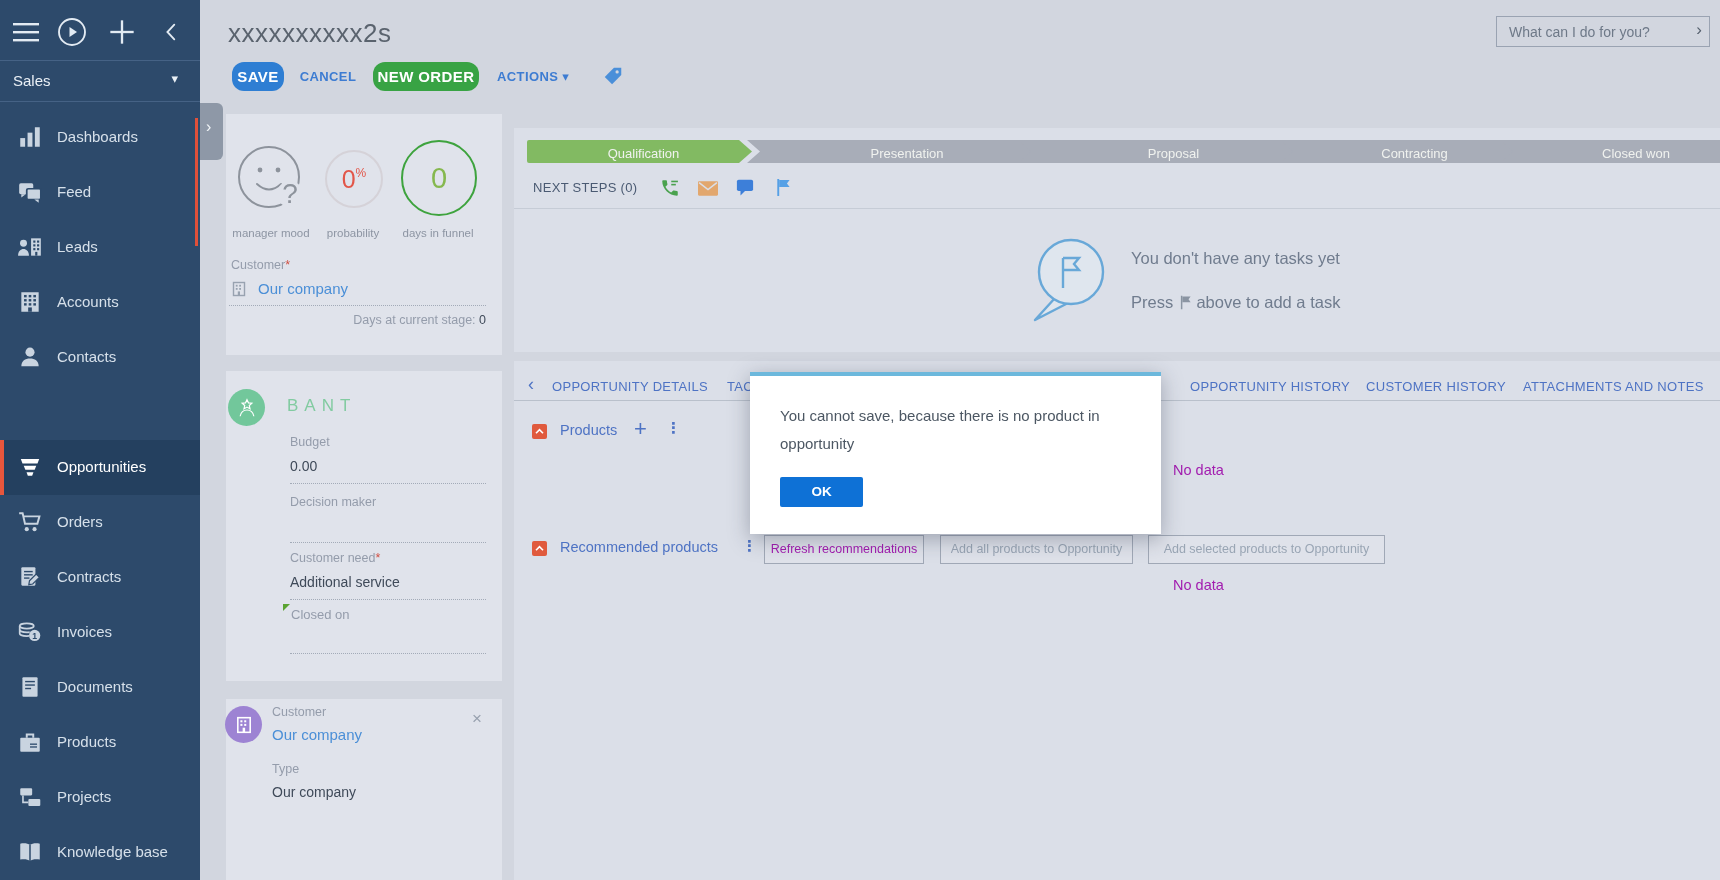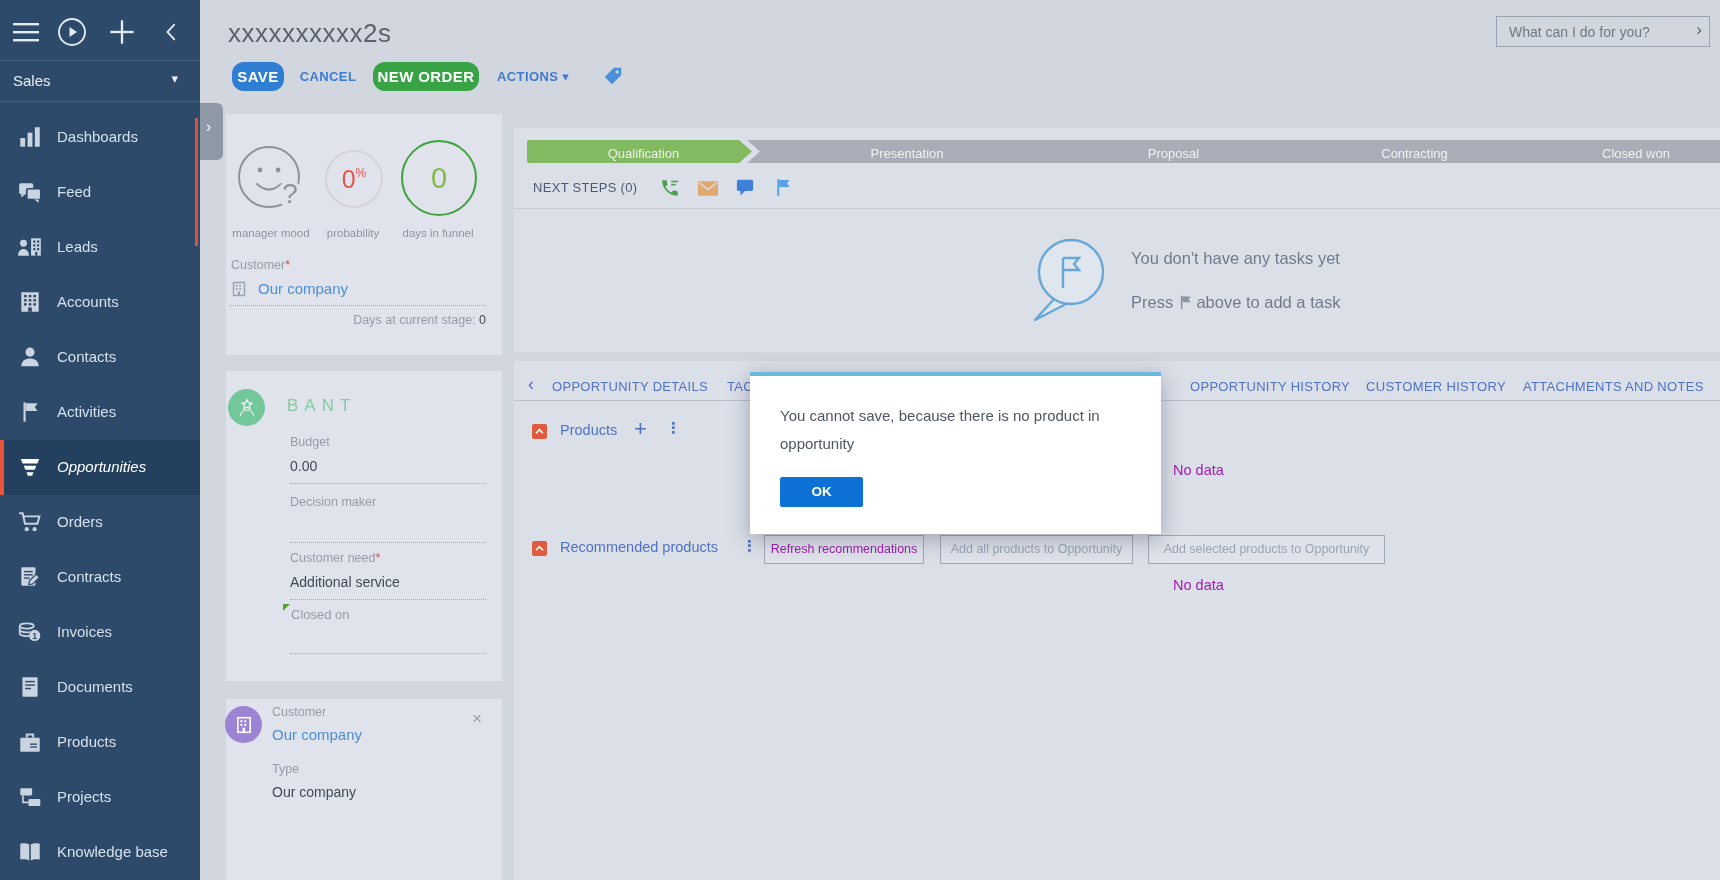--- a/index.html
+++ b/index.html
@@ -170,28 +170,21 @@
           </svg></span>
       <span class="ni-label">Accounts</span>
     </div>
     <div class="nav-item" style="top:330px;">
       <span class="ni-icon"><svg width="26" height="26" viewBox="0 0 24 24" fill="#c9d4e0">
             <circle cx="12" cy="7.5" r="4.2"></circle>
             <path d="M4 20.5c0-5 3.6-7.2 8-7.2s8 2.2 8 7.2z"></path>
           </svg></span>
       <span class="ni-label">Contacts</span>
     </div>
-    <div class="nav-item" style="top:385px;">
-      <span class="ni-icon"><svg width="26" height="26" viewBox="0 0 24 24" fill="#c9d4e0">
-            <rect x="6" y="3" width="2" height="18"></rect>
-            <path d="M8 4h11l-2.6 3.5L19 11H8z"></path>
-          </svg></span>
-      <span class="ni-label">Activities</span>
-    </div>
-    <div class="nav-item selected" style="top:440px;font-style:italic;">
+    <div class="nav-item selected" style="top:440px;">
       <span class="ni-icon"><svg width="26" height="26" viewBox="0 0 24 24" fill="#ffffff">
             <path d="M3.5 4.5h17l-1.6 4.2H5.1z"></path>
             <path d="M6.2 10.8h11.6l-1.5 3.8H7.7z"></path>
             <path d="M8.8 16.8h6.4l-1.2 3.2h-4z"></path>
           </svg></span>
       <span class="ni-label">Opportunities</span>
     </div>
     <div class="nav-item" style="top:495px;">
       <span class="ni-icon"><svg width="26" height="26" viewBox="0 0 24 24">
             <path d="M2 4h3.2l2.2 9.6h11.4l1.9-6.8H6.2" fill="none" stroke="#c9d4e0" stroke-width="1.8"></path>

